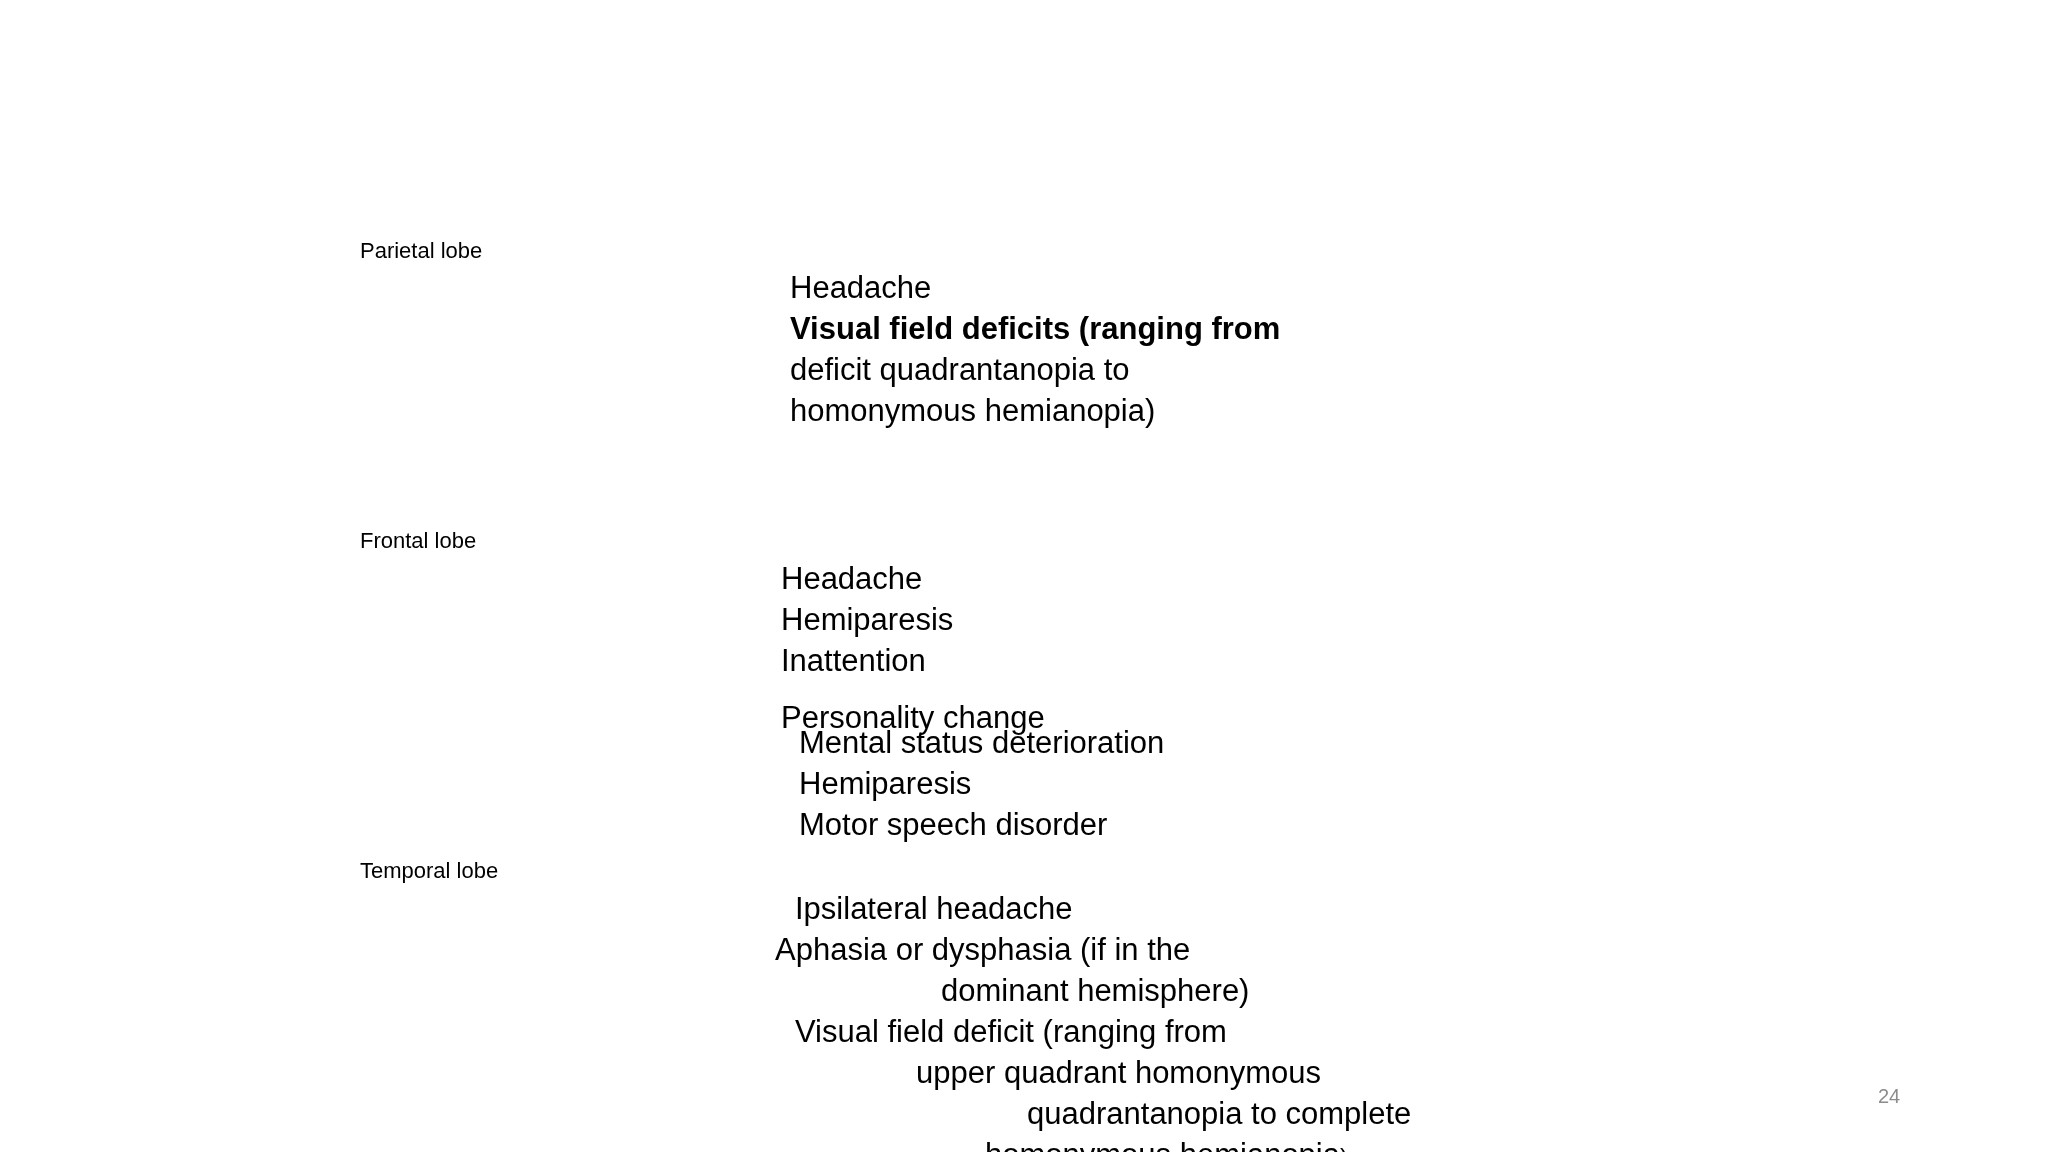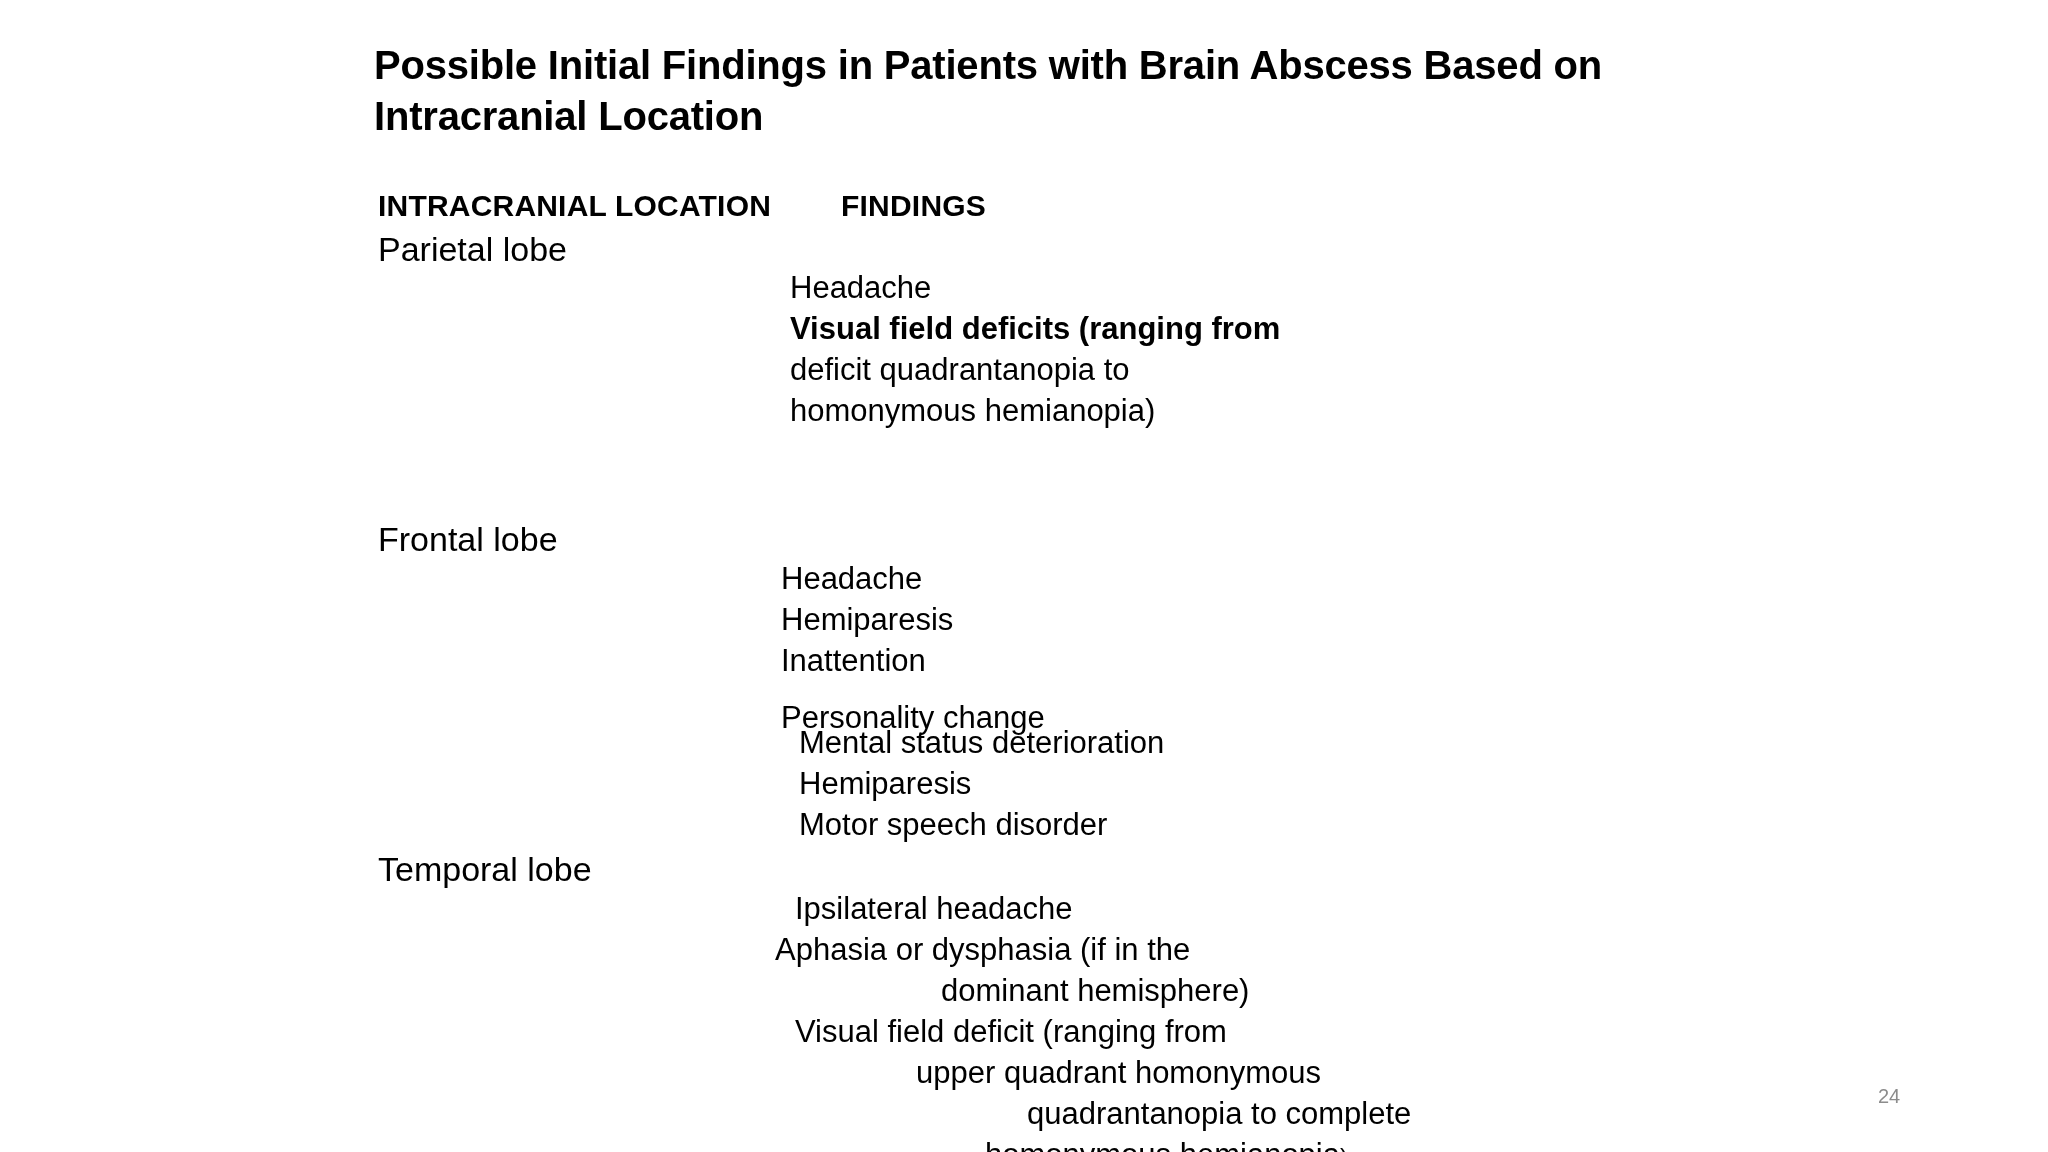--- a/index.html
+++ b/index.html
@@ -51,25 +51,26 @@
   .body-block {
     position: absolute;
     left: 0;
     top: 232px;
     width: 2048px;
   }
   .section { position: relative; }
 
   .loc-label {
     position: absolute;
-    left: 378px;
-    font-size: 34px;
+    left: 360px;
+    font-size: 22px;
     line-height: 1;
     white-space: nowrap;
     color: #000000;
+    margin-top: 8px;
   }
 
   .finding-line {
     position: absolute;
     font-size: 31px;
     line-height: 1;
     white-space: nowrap;
     color: #000000;
   }
   .finding-line .paren-small { font-size: 24px; }
@@ -81,25 +82,21 @@
     top: 1085px;
     font-size: 20px;
     color: #8c8c8c;
   }
 </style>
 </head>
 <body>
 
 <div id="slide">
 
-  <div class="slide-title">Possible Initial Findings in Patients with Brain Abscess Based on Intracranial Location</div>
 
-  <div class="col-headers">
-    <span class="hdr-location">INTRACRANIAL LOCATION</span><span class="hdr-findings">FINDINGS</span>
-  </div>
 
   <div class="body-block" id="body-block" style="height: 967px;">
       <div class="section">
         <div class="loc-label" style="top: 0px;">Parietal lobe</div>
         <div class="finding-line" style="left: 790px; top: 40px;"><span>Headache</span></div>
         <div class="finding-line" style="left: 790px; top: 81px; font-weight: bold;"><span>Visual field deficits (ranging from</span></div>
         <div class="finding-line" style="left: 790px; top: 122px;"><span>deficit quadrantanopia to</span></div>
         <div class="finding-line" style="left: 790px; top: 163px;"><span>homonymous hemianopia)</span></div>
       </div>
       <div class="section">

